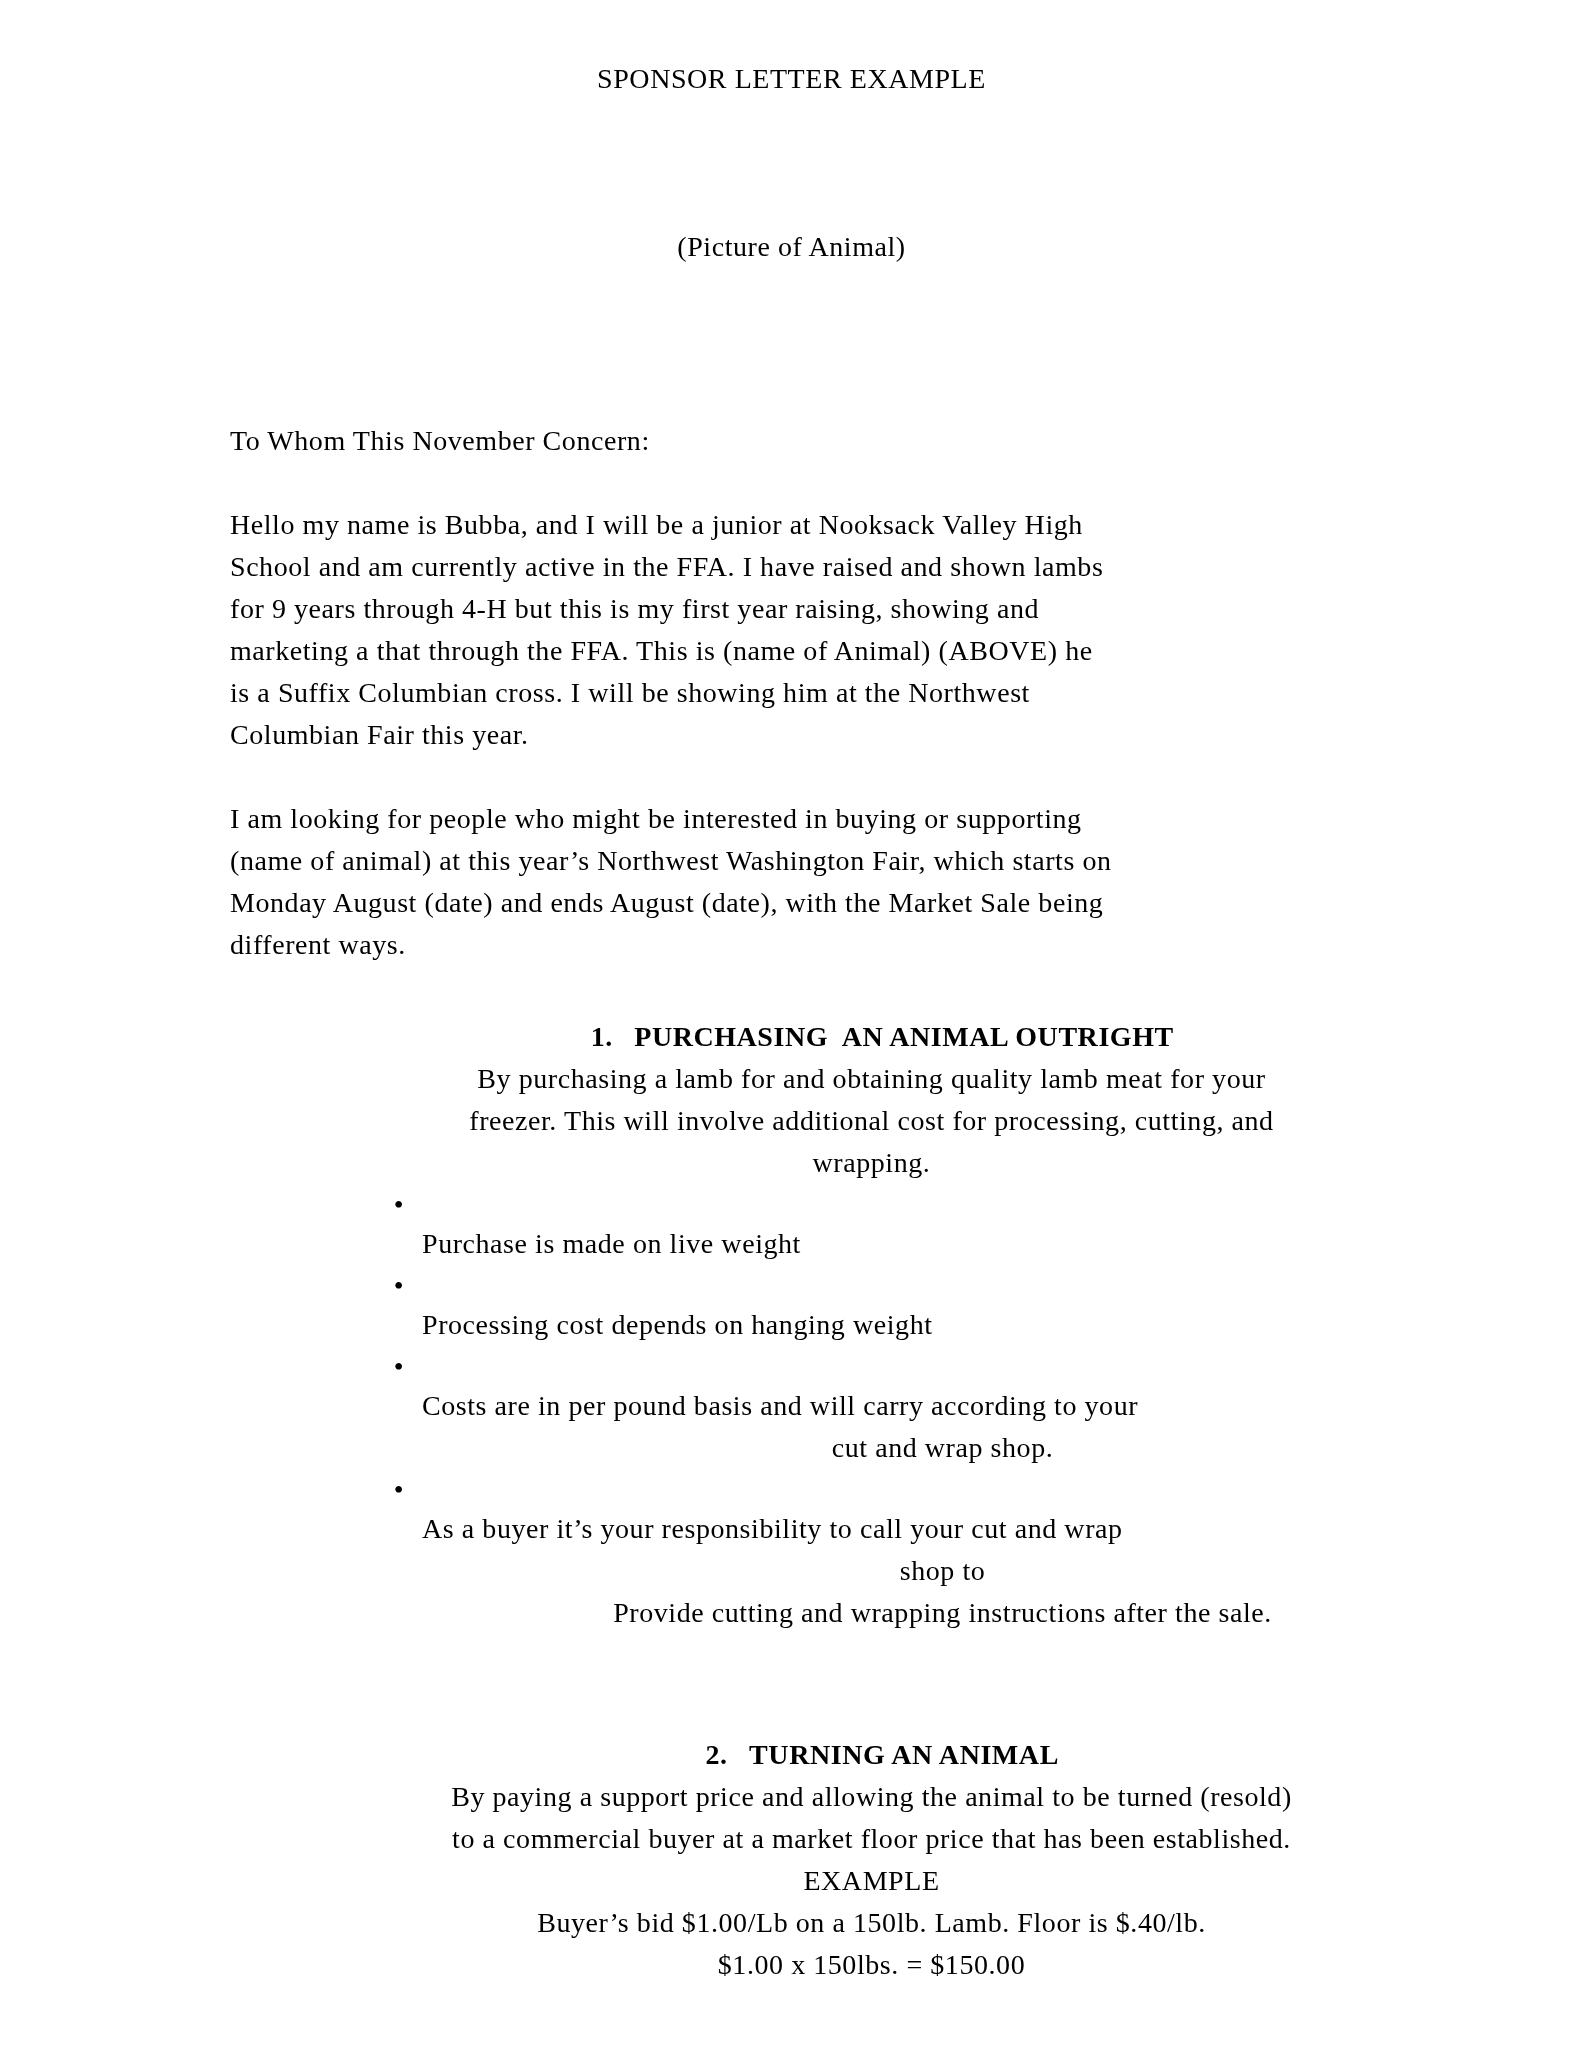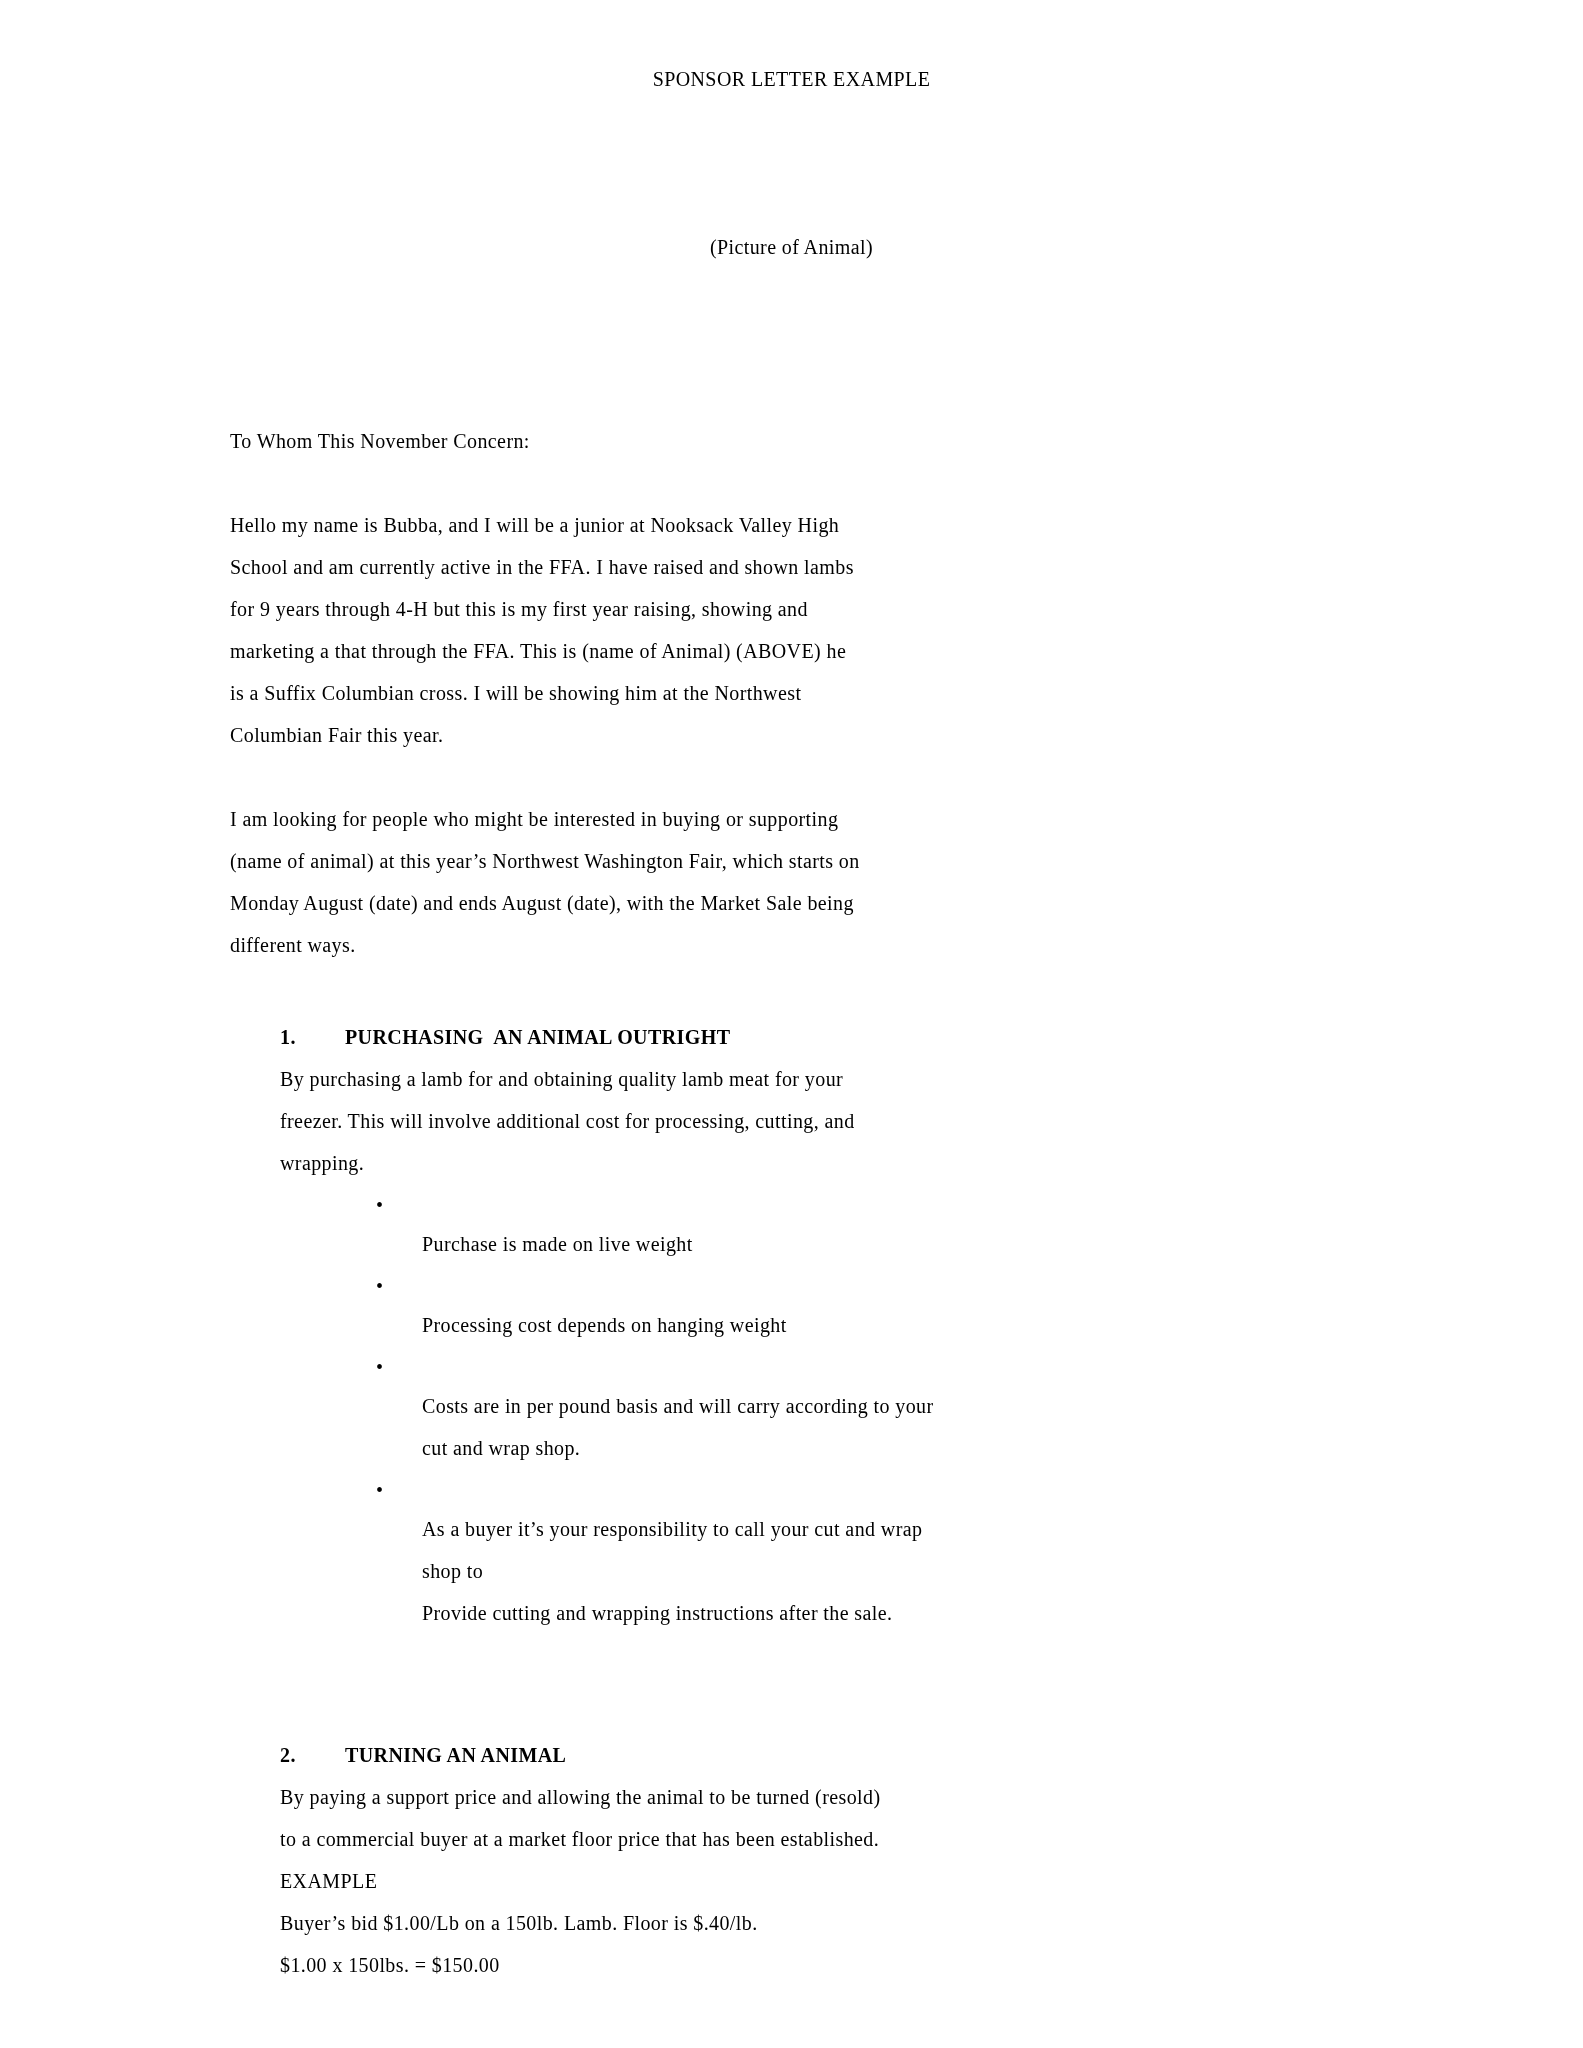--- a/index.html
+++ b/index.html
@@ -11,21 +11,21 @@
     padding:0;
     background:var(--page-bg);
   }
   .page{
     position:relative;
     width:1583px;
     height:2048px;
     background:var(--page-bg);
     color:var(--text-color);
     font-family:"Liberation Serif","DejaVu Serif",serif;
-    font-size:20px;
+    font-size:28px;
     line-height:42px;
     letter-spacing:0.02em;
     overflow:hidden;
   }
   .line{ white-space:pre; }
   .doc-title{
     padding-top:58px;
     text-align:center;
     white-space:pre;
   }
@@ -35,20 +35,21 @@
     white-space:pre;
   }
   .letter-body{
     margin:152px 120px 0 230px;
   }
   .salutation{ }
   .paragraph{ margin-top:42px; }
   .section{
     margin-top:50px;
     margin-left:50px;
+    text-align:center;
   }
   .section:nth-of-type(2){
     margin-top:100px;
   }
   .sec-heading{ font-weight:bold; }
   .sec-num{
     display:inline-block;
     min-width:65px;
     font-weight:bold;
   }

